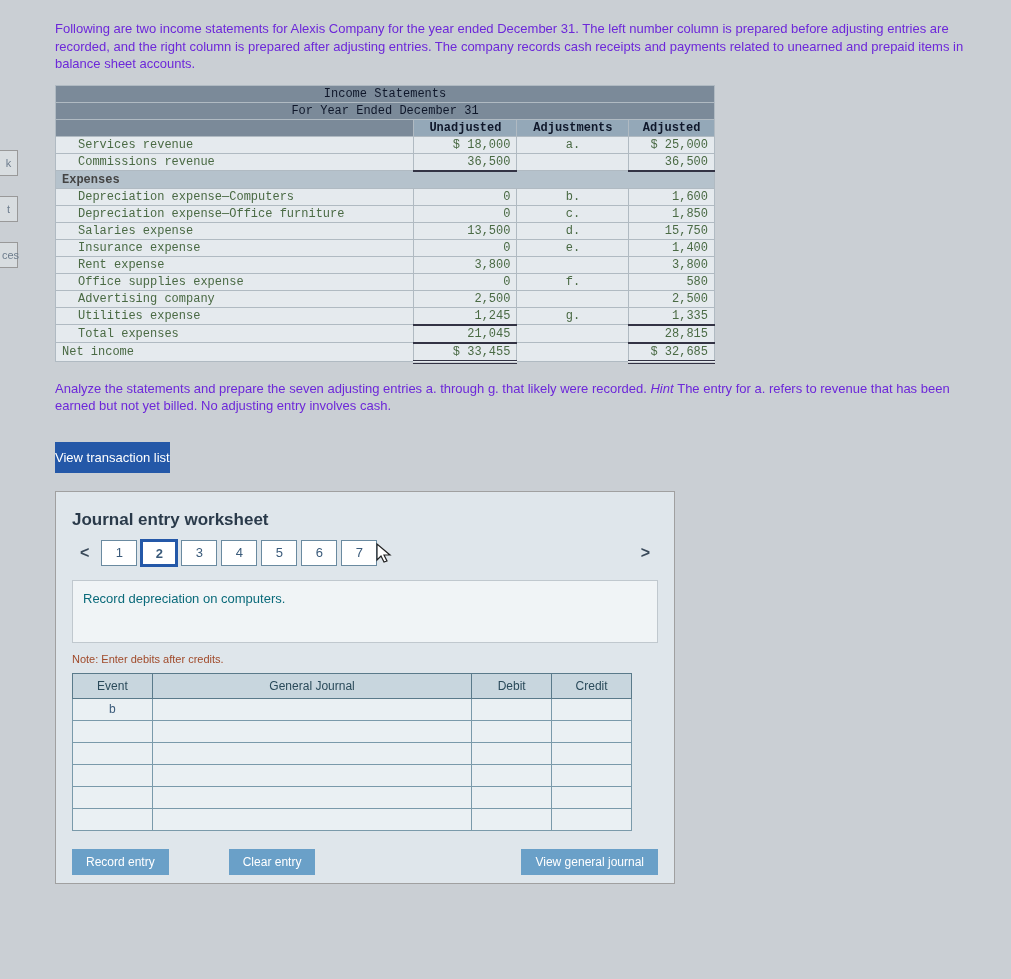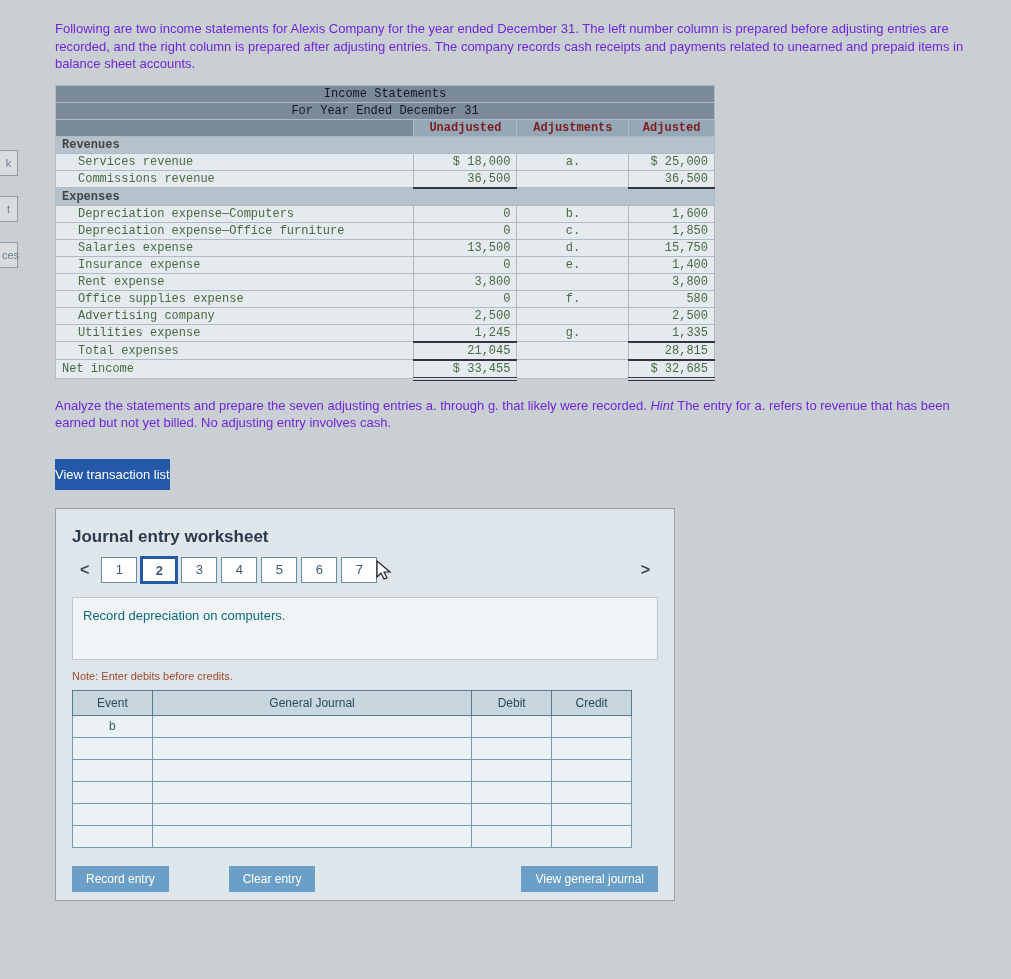--- a/index.html
+++ b/index.html
@@ -32,21 +32,21 @@
   .income-tbl {
     border: 1px solid #9aa5af;
     border-collapse: collapse;
     width: 660px;
     font-family: "Courier New", monospace;
     font-size: 12px;
     margin-bottom: 16px;
   }
   .income-tbl td, .income-tbl th { border: 1px solid #b0bac2; padding: 1px 6px; }
   .hdr { background: #7b8a99; color: #0f172a; text-align: center; font-weight: normal; }
-  .colhdr { background: #94a8b8; color: #7f1d1d; text-align: center; font-weight: bold; }
+  .colhdr { background: #94a8b8; color: #0f172a; text-align: center; font-weight: bold; }
   .catrow { background: #b5c2cc; color: #444; font-weight: bold; }
   .datarow td { background: #e5eaee; color: #4a6a44; }
   .indent { padding-left: 22px !important; }
   .num { text-align: right; }
   .adjcell { text-align: center; }
   .uline { border-bottom: 2px solid #334 !important; }
   .dbl { border-bottom: 4px double #334 !important; }
 
   .btn-blue {
     background: #2458a8;
@@ -113,23 +113,20 @@
         </tr>
     <tr>
           <td class="hdr" colspan="4">For Year Ended December 31</td>
         </tr>
     <tr>
       <td class="hdr"></td>
       <td class="colhdr">Unadjusted</td>
       <td class="colhdr">Adjustments</td>
       <td class="colhdr">Adjusted</td>
     </tr>
-    <tr class="catrow">
-          <td colspan="4">Revenues</td>
-        </tr>
     <tr class="datarow">
           <td class="indent">Services revenue</td>
           <td class="num">$ 18,000</td>
           <td class="adjcell">a.</td>
           <td class="num">$ 25,000</td>
         </tr>
     <tr class="datarow">
           <td class="indent">Commissions revenue</td>
           <td class="num uline">36,500</td>
           <td class="adjcell"></td>
@@ -219,21 +216,21 @@
       <div class="nav-num">5</div>
       <div class="nav-num">6</div>
       <div class="nav-num">7</div>
       <svg class="cursor" width="20" height="22" viewBox="0 0 20 22">
           <path d="M2 2 L2 18 L6 14 L9 20 L12 19 L9 13 L15 13 Z" fill="#fff" stroke="#222" stroke-width="1.2"></path>
         </svg>
       <span class="nav-arrow nav-right">&gt;</span>
     </div>
 
     <div class="desc-box">Record depreciation on computers.</div>
-    <div class="note">Note: Enter debits before credits.</div>
+    <div class="note">Note: Enter debits after credits.</div>
 
     <table class="je-table">
       <tbody>
           <tr>
         <th style="width:70px">Event</th>
         <th style="width:280px">General Journal</th>
         <th style="width:70px">Debit</th>
         <th style="width:70px">Credit</th>
       </tr>
       <tr>

